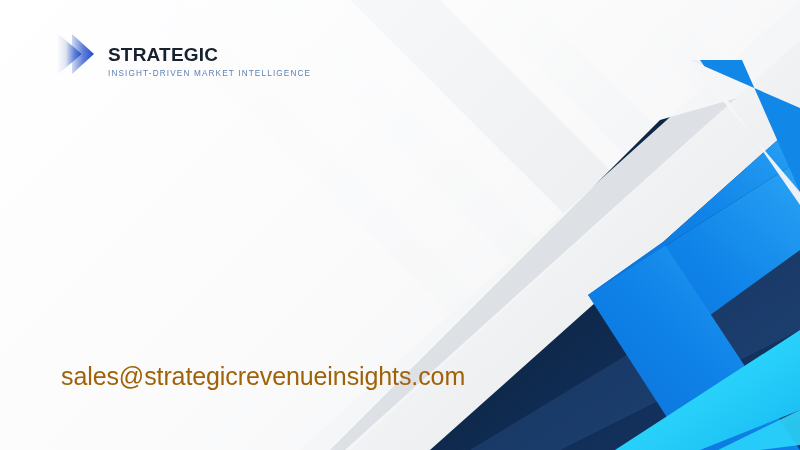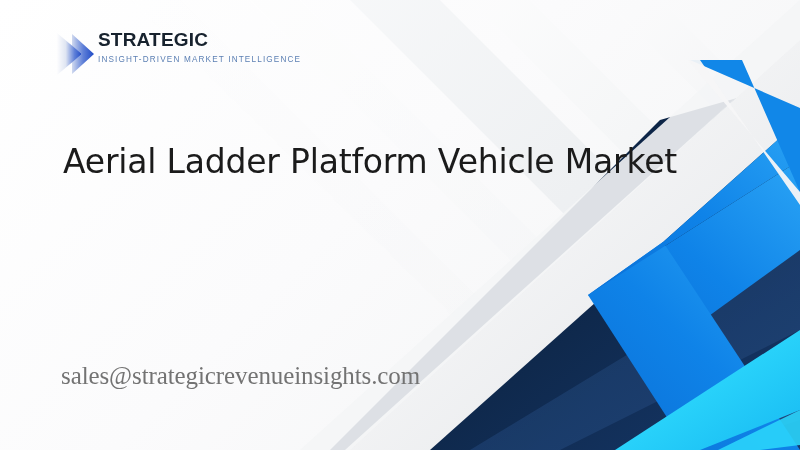--- a/index.html
+++ b/index.html
@@ -21,21 +21,21 @@
     position:absolute; inset:0;
     background:
       linear-gradient(135deg, #ffffff 0%, #fbfbfc 45%, #f2f3f4 100%);
   }
   .bg-ribbons { position:absolute; inset:0; }
   .bg-ribbons svg { display:block; width:800px; height:450px; }
 
   
   .logo {
     position:absolute; left:56px; top:30px;
-    display:flex; align-items:flex-start; 
+    display:flex; align-items:flex-end; gap:10px;
   }
   .logo-mark { width:42px; height:48px; flex:none; }
   .logo-text { display:flex; flex-direction:column; }
   .logo-word {
     font-family:"Liberation Sans", sans-serif;
     font-weight:700;
     font-size:19px;
     line-height:19.5px;
     letter-spacing:0.2px;
     color:#17222e;
@@ -59,25 +59,25 @@
     font-size:33px;
     line-height:40px;
     color:#1b1b1b;
     letter-spacing:-0.2px;
     white-space:nowrap;
   }
 
   
   .email {
     position:absolute; left:61px; top:360px;
-    font-family:Liberation Serif, serif;
+    font-family:Liberation Sans, sans-serif;
     font-weight:400;
     font-size:25px;
     line-height:32px;
-    color:#737373;
+    color:#a16207;
     letter-spacing:-0.1px;
     white-space:nowrap;
   }
 
   
   .corner-art {
     position:absolute; right:0; top:0;
     width:800px; height:450px;
     pointer-events:none;
   }
@@ -199,17 +199,16 @@
                  M16 4 L38 24 L16 44 L16 32 L26 24 L16 16 Z" fill="url(#markGrad)"></path>
         <path d="M1 3 L26 24 L1 45 Z" fill="url(#markGrad)"></path>
       </svg>
     </span>
     <span class="logo-text">
       <span class="logo-word">STRATEGIC</span>
       <span class="logo-tagline">INSIGHT-DRIVEN MARKET INTELLIGENCE</span>
     </span>
   </div>
 
-  <h1 class="headline">Aerial Ladder Platform Vehicle Market</h1>
 
   <div class="email">sales@strategicrevenueinsights.com</div>
 
 </div>
 
 </body></html>

